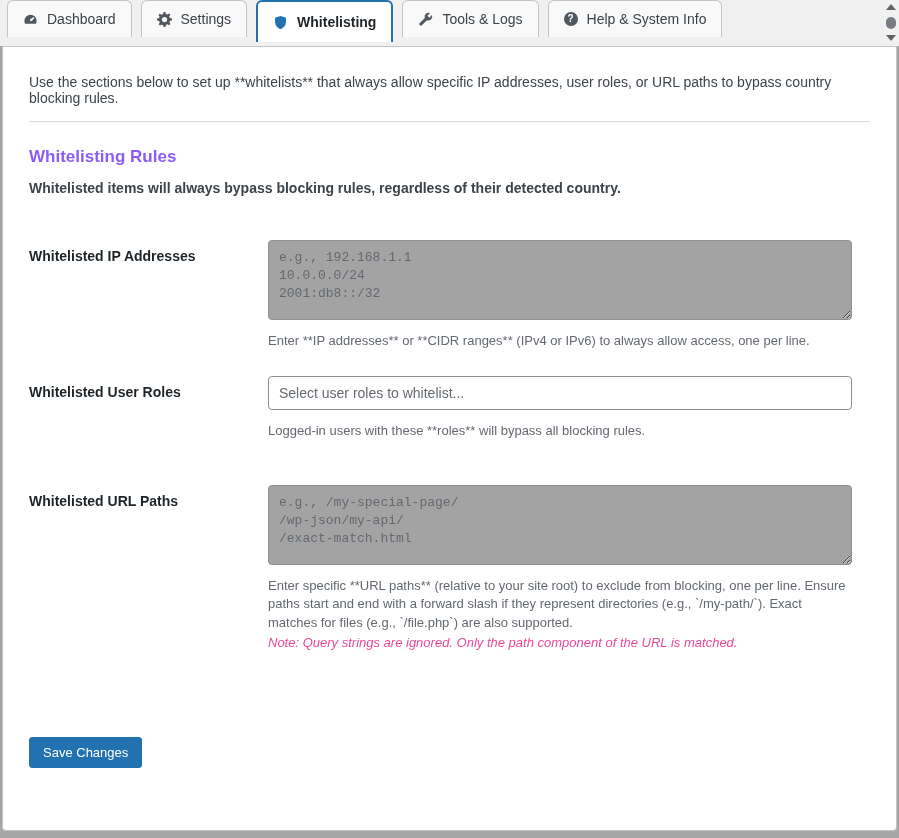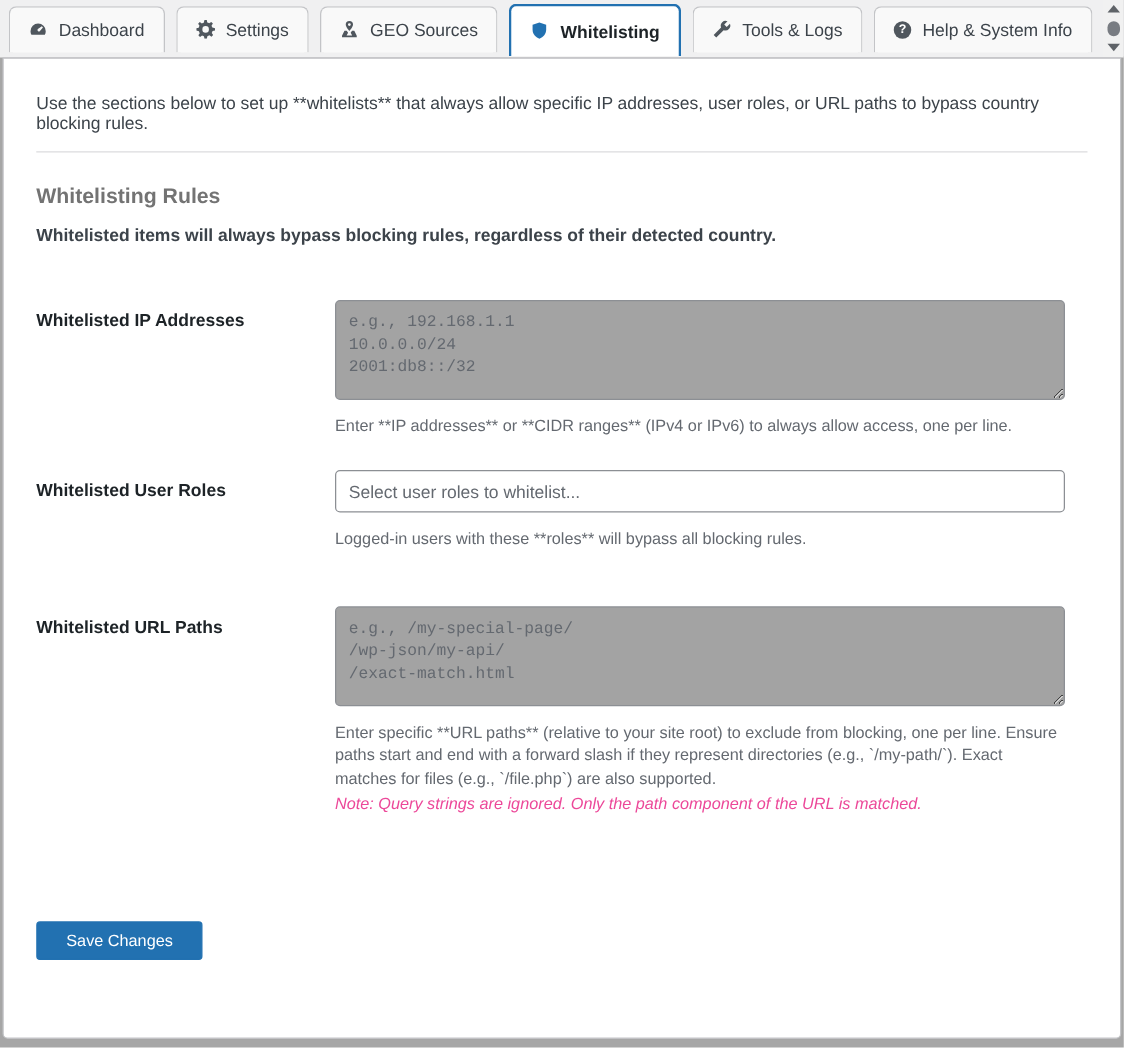--- a/index.html
+++ b/index.html
@@ -9,21 +9,21 @@
     font-family:"Liberation Sans",sans-serif;
     -webkit-font-smoothing:antialiased;
     overflow:hidden;
   }
   
   .tabbar{
     position:relative;
     background:#f0f0f1;
     height:46px;
     display:flex;
-    align-items:center;
+    align-items:flex-start;
     padding-left:7px;
     box-sizing:border-box;
   }
   .tab{
     display:flex;align-items:center;gap:9px;
     height:37px;padding:0 15px;
     background:#f9f9f9;
     border:1px solid #c3c4c7;border-bottom:none;
     border-radius:6px 6px 0 0;
     margin-right:9px;
@@ -64,21 +64,21 @@
     background:#fff;
     border:1px solid #c3c4c7;
     border-radius:0 0 4px 4px;
     padding:0 26px 0 26px;
     box-sizing:border-box;
     height:785px;
     position:relative;z-index:1;
   }
   .intro{margin:0;padding-top:27px;font-size:14px;color:#3c434a;}
   .divider{border:none;border-top:1px solid #dcdcde;margin:15px 0 0;}
-  .section-title{font-size:17px;font-weight:700;color:#737373;margin:25px 0 0;}
+  .section-title{font-size:17px;font-weight:700;color:#8b5cf6;margin:25px 0 0;}
   .section-sub{font-size:14px;font-weight:600;color:#3c434a;margin:13px 0 0;}
   .form{margin-top:44px;}
   .row{display:flex;}
   .row-label{
     width:239px;flex:none;
     font-size:14px;font-weight:600;color:#1d2327;
     padding-top:8px;box-sizing:border-box;
   }
   .row-field{flex:1;max-width:584px;}
   textarea.code{
@@ -97,21 +97,21 @@
   }
   textarea::placeholder,input::placeholder{color:#646970;opacity:1;}
   .desc{font-size:13px;color:#646970;margin:12px 0 0;line-height:1.42;}
   .desc-note{font-size:13px;color:#ec4899;margin:2px 0 0;font-style:italic;line-height:1.42;}
   .gap-a{margin-bottom:26px;}
   .gap-b{margin-bottom:44px;}
   .save-btn{
     margin-top:84px;
     background:#2271b1;border:1px solid #2271b1;
     color:#fff;font-size:13px;font-family:inherit;
-    padding:7px 23px;border-radius:3px;cursor:pointer;
+    padding:7px 13px;border-radius:3px;cursor:pointer;
   }
 </style>
 </head>
 <body>
 
 <div class="tabbar">
   <div class="tab">
     <span class="ticon">
       <svg viewBox="0 0 16 16">
           <path d="M8 3A6.5 6.5 0 0 0 1.5 9.5c0 1.12.28 2.17.78 3.1h11.44c.5-.93.78-1.98.78-3.1A6.5 6.5 0 0 0 8 3zm3.15 2.4l.98.98-2.55 3.08a1.25 1.25 0 1 1-1.77-1.77L11.15 5.4z"></path>
@@ -119,29 +119,20 @@
     </span>
     <span>Dashboard</span>
   </div>
   <div class="tab">
     <span class="ticon">
       <svg viewBox="0 0 16 16">
           <path fill-rule="evenodd" d="M7 0h2l.4 2.1c.57.15 1.1.38 1.6.68l1.8-1.18 1.4 1.4-1.18 1.8c.3.5.53 1.03.68 1.6L16 7v2l-2.1.4c-.15.57-.38 1.1-.68 1.6l1.18 1.8-1.4 1.4-1.8-1.18c-.5.3-1.03.53-1.6.68L9 16H7l-.4-2.1a5.9 5.9 0 0 1-1.6-.68l-1.8 1.18-1.4-1.4 1.18-1.8c-.3-.5-.53-1.03-.68-1.6L0 9V7l2.1-.4c.15-.57.38-1.1.68-1.6L1.6 3.2l1.4-1.4 1.8 1.18c.5-.3 1.03-.53 1.6-.68L7 0zm1 5.2A2.8 2.8 0 1 0 8 10.8 2.8 2.8 0 0 0 8 5.2z"></path>
         </svg>
     </span>
     <span>Settings</span>
-  </div>
-  <div class="tab">
-    <span class="ticon">
-      <svg viewBox="0 0 16 16">
-          <path d="M8 .8A3.1 3.1 0 0 0 4.9 3.9C4.9 6.1 8 9.4 8 9.4s3.1-3.3 3.1-5.5A3.1 3.1 0 0 0 8 .8zm0 1.9a1.2 1.2 0 1 1 0 2.4 1.2 1.2 0 0 1 0-2.4z"></path>
-          <path d="M1.7 13.4l2.1-4.2h1.9c.4.63.83 1.2 1.2 1.68L5.6 13.2h4.8l-1.3-2.32c.37-.48.8-1.05 1.2-1.68h1.9l2.1 4.2v1.3H1.7v-1.3z"></path>
-        </svg>
-    </span>
-    <span>GEO Sources</span>
   </div>
   <div class="tab active">
     <span class="ticon">
       <svg viewBox="0 0 16 16">
           <path d="M8 1l5.8 2v4.1c0 3.9-2.5 6.6-5.8 7.9-3.3-1.3-5.8-4-5.8-7.9V3L8 1z"></path>
         </svg>
     </span>
     <span>Whitelisting</span>
   </div>
   <div class="tab">

